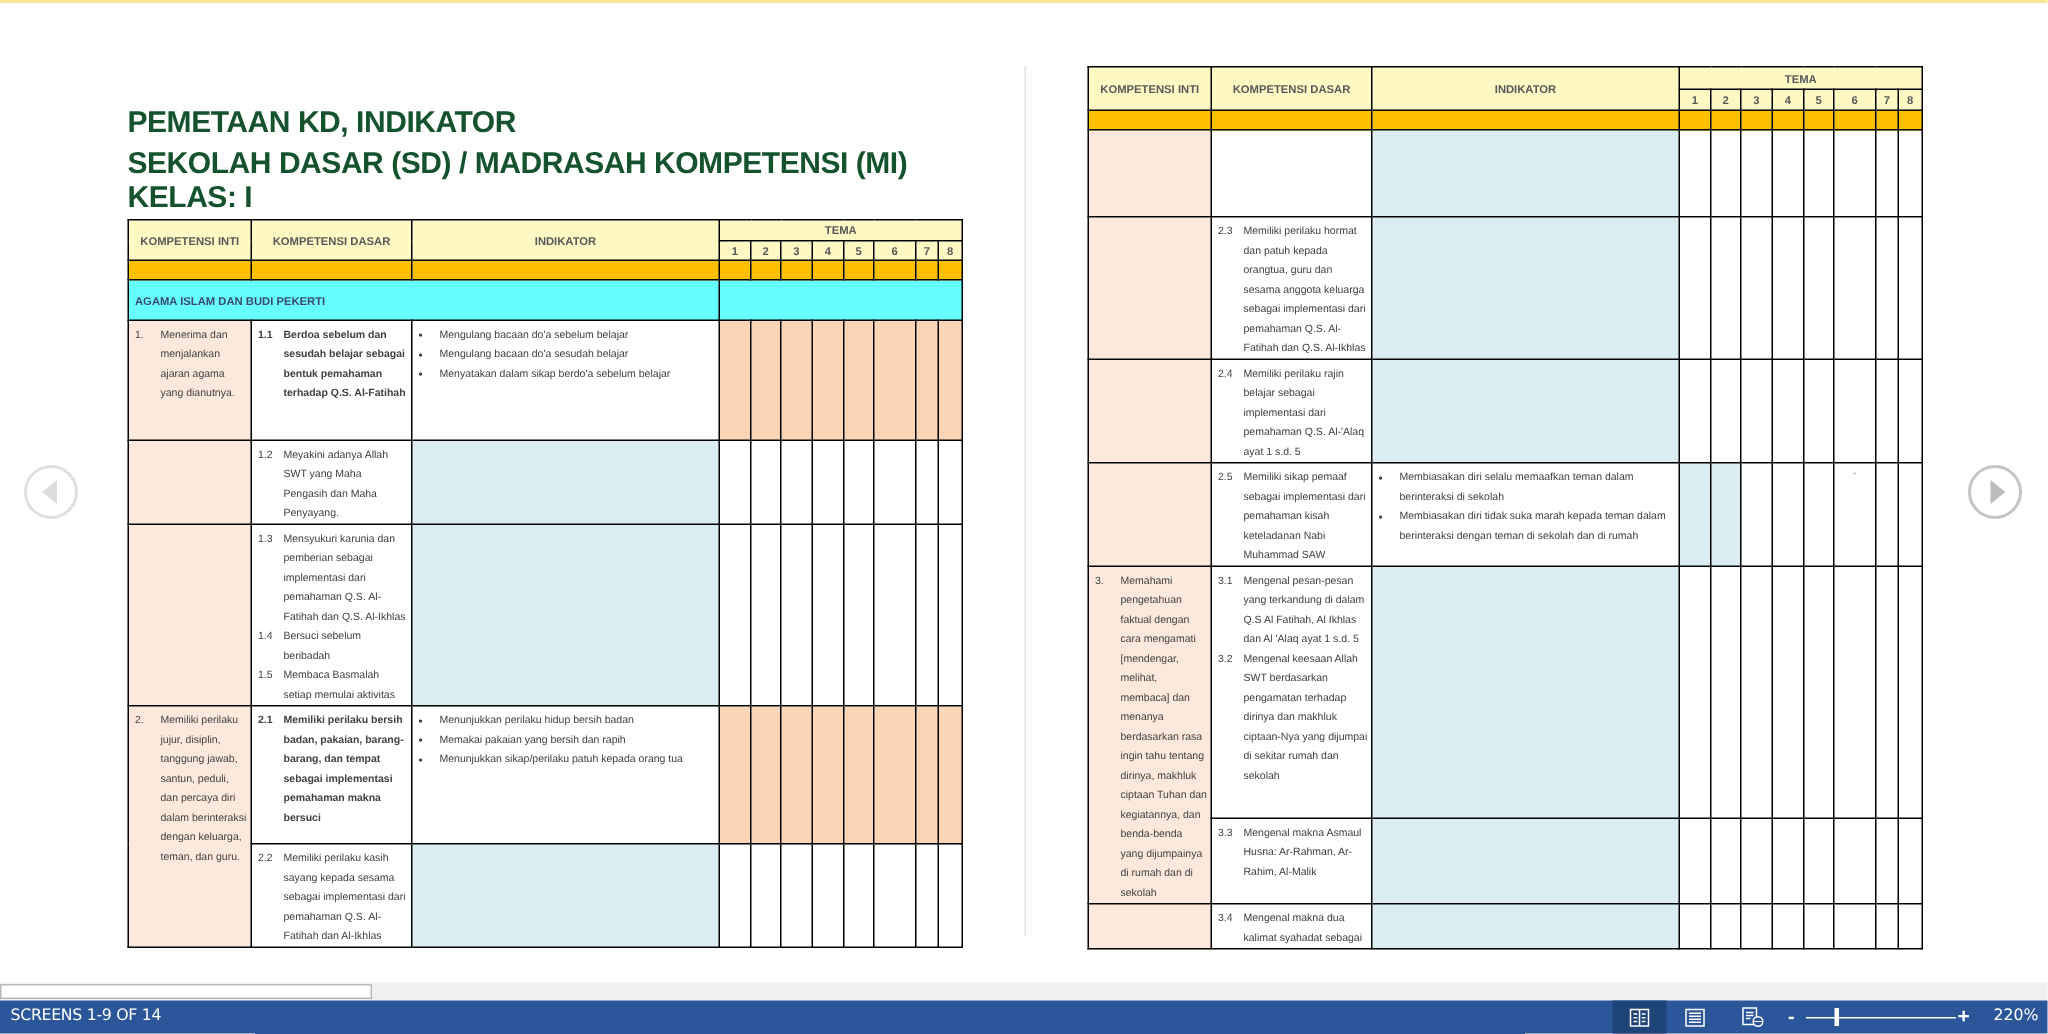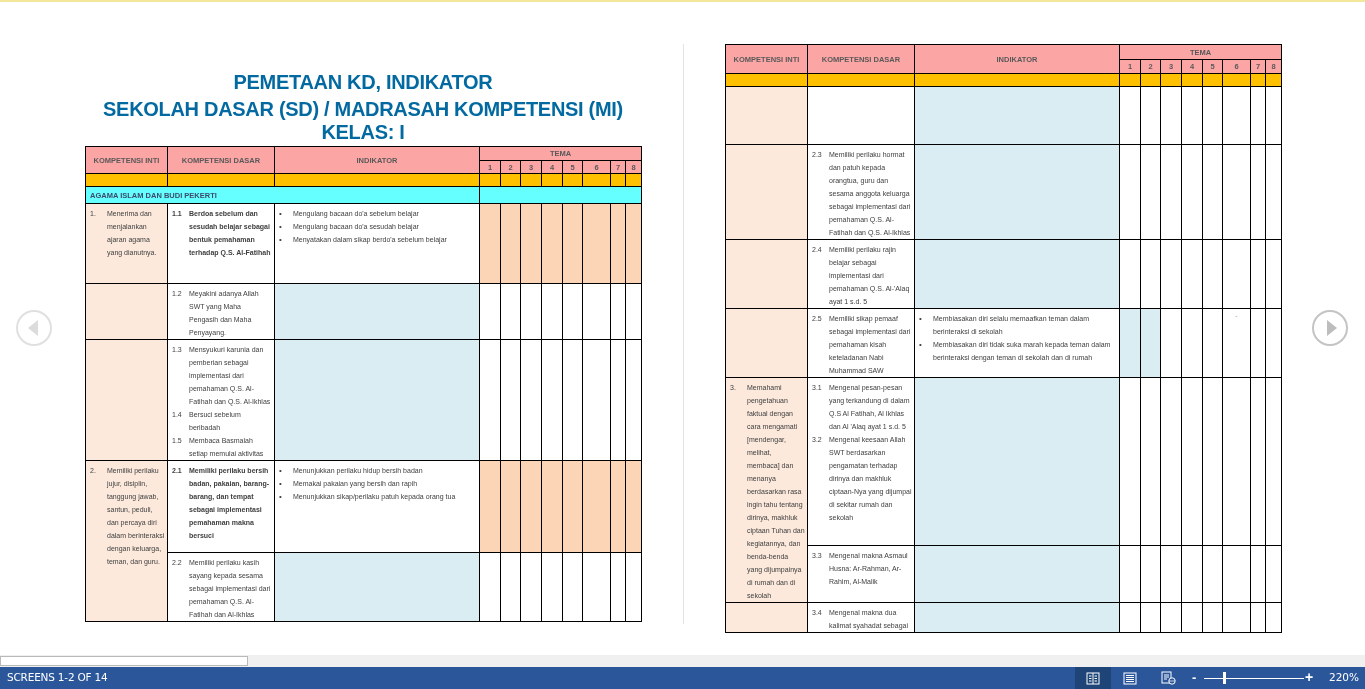--- a/index.html
+++ b/index.html
@@ -1,28 +1,28 @@
 <!DOCTYPE html>
 <html><head>
 <meta charset="utf-8">
 <style>
   * { box-sizing: border-box; margin: 0; padding: 0; }
   html, body { width: 1365px; height: 689px; overflow: hidden; background: #ffffff; font-family: "Liberation Sans", sans-serif; }
   .topline { position: absolute; left: 0; top: 0; width: 1365px; height: 2px; background: #f3e89a; }
   .page-divider { position: absolute; left: 683px; top: 44px; width: 1px; height: 580px; background: #e3e3e3; }
 
-  .title { position: absolute; left: 85px; width: 556px; text-align: center; color: #0369a1; font-weight: bold; letter-spacing: -0.3px; }
+  .title { position: absolute; left: 85px; width: 556px; text-align: left; color: #14532d; font-weight: bold; letter-spacing: -0.3px; }
   .title1 { top: 71px; font-size: 20px; }
   .title2 { top: 98px; font-size: 20px; }
 
   table.kd { position: absolute; border-collapse: collapse; table-layout: fixed; font-size: 7px; color: #404040; }
   table.kd td, table.kd th { border: 1px solid #000; vertical-align: top; padding: 0; }
-  table.kd th { background: #fca5a5; font-weight: bold; color: #595959; font-size: 7.5px; vertical-align: middle; text-align: center; }
+  table.kd th { background: #fef9c3; font-weight: bold; color: #595959; font-size: 7.5px; vertical-align: middle; text-align: center; }
   .orange-row td { background: #ffc000; height: 13px; }
-  .section-row td { background: #66ffff; height: 17px; }
+  .section-row td { background: #66ffff; height: 27px; }
   .section-row .section-label { color: #3b4a6b; font-weight: bold; font-size: 7.5px; vertical-align: middle; padding-left: 4px; }
   .ki { background: #fce9dc; }
   .ind-blue { background: #daedf3; }
   .tema-peach { background: #fbd5b5; }
   .tema-blue { background: #daedf3; }
   .cell { display: flex; padding: 3px 2px 0 4px; line-height: 13px; }
   .num { width: 17px; flex: none; }
   .txt { flex: 1; }
   .bold { font-weight: bold; }
   ul.ind { list-style: none; padding: 3px 4px 0 4px; line-height: 13px; }
@@ -424,21 +424,21 @@
   <span class="tri-left"></span>
 </div>
 <div class="nav-arrow next" style="left:1312px; top:310px;">
   <span class="tri-right"></span>
 </div>
 
 <div class="hscroll-track"></div>
 <div class="hscroll-thumb"></div>
 
 <div class="statusbar">
-  <span class="status-pages">SCREENS 1-2 OF 14</span>
+  <span class="status-pages">SCREENS 1-9 OF 14</span>
 
   <div class="view-btn active" style="left:1075px;">
     <svg width="14" height="13" viewBox="0 0 14 13">
       <rect x="1" y="1" width="12" height="11" fill="none" stroke="#fff" stroke-width="1"></rect>
       <line x1="7" y1="1" x2="7" y2="12" stroke="#fff"></line>
       <line x1="3" y1="4" x2="5.5" y2="4" stroke="#fff"></line>
         <line x1="3" y1="6.5" x2="5.5" y2="6.5" stroke="#fff"></line>
         <line x1="3" y1="9" x2="5.5" y2="9" stroke="#fff"></line>
       <line x1="8.5" y1="4" x2="11" y2="4" stroke="#fff"></line>
         <line x1="8.5" y1="6.5" x2="11" y2="6.5" stroke="#fff"></line>

